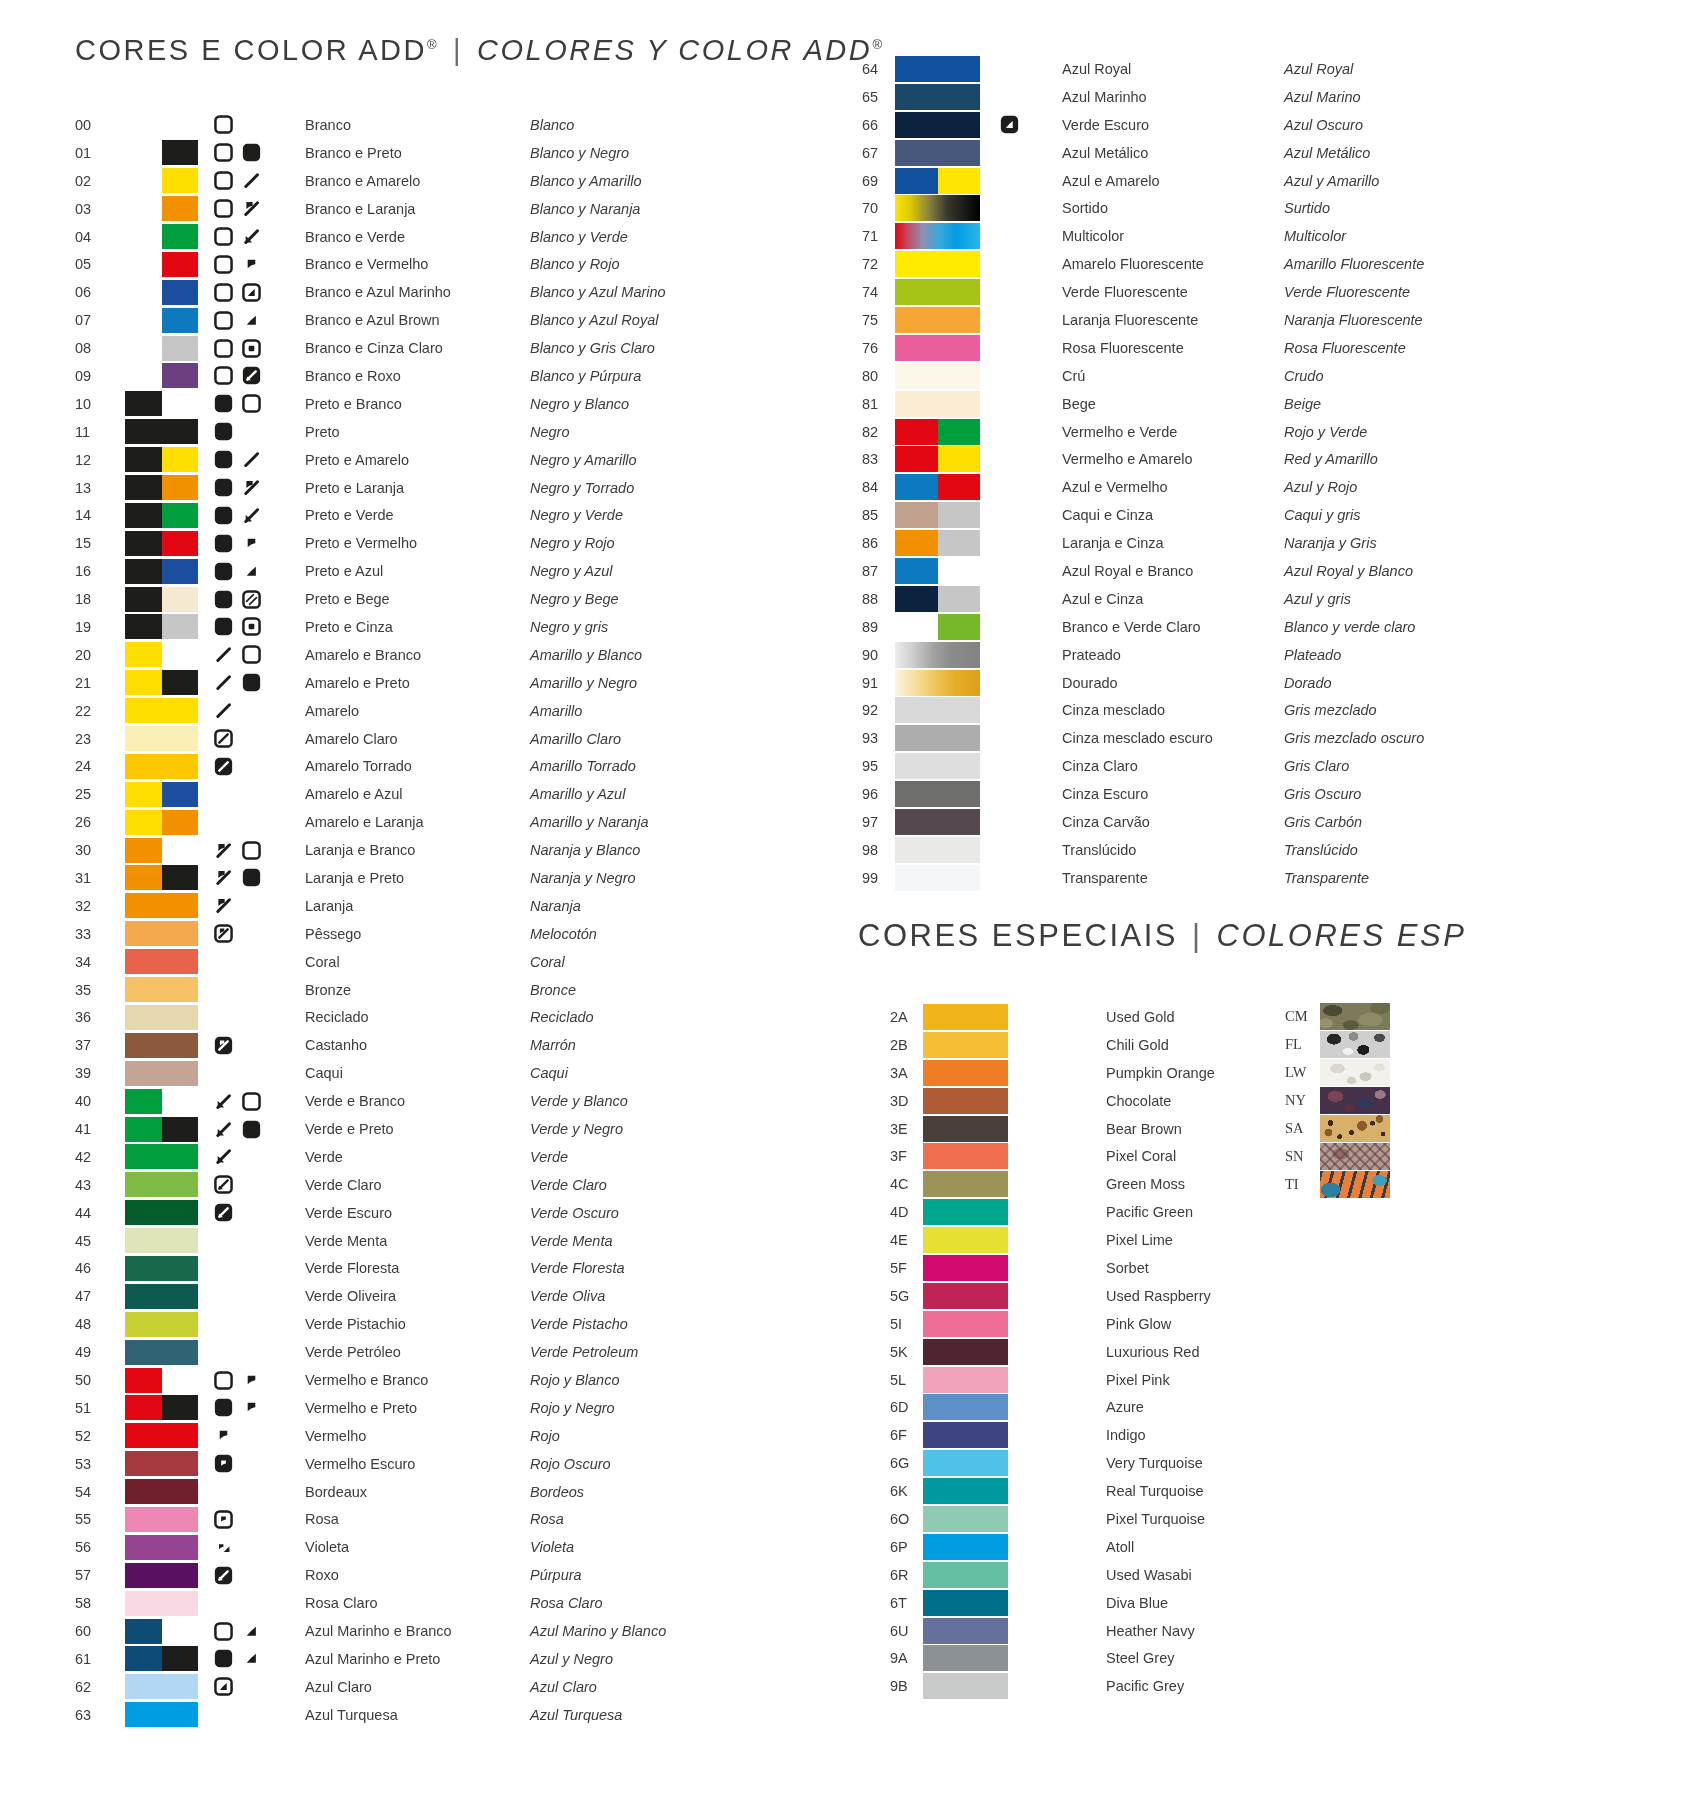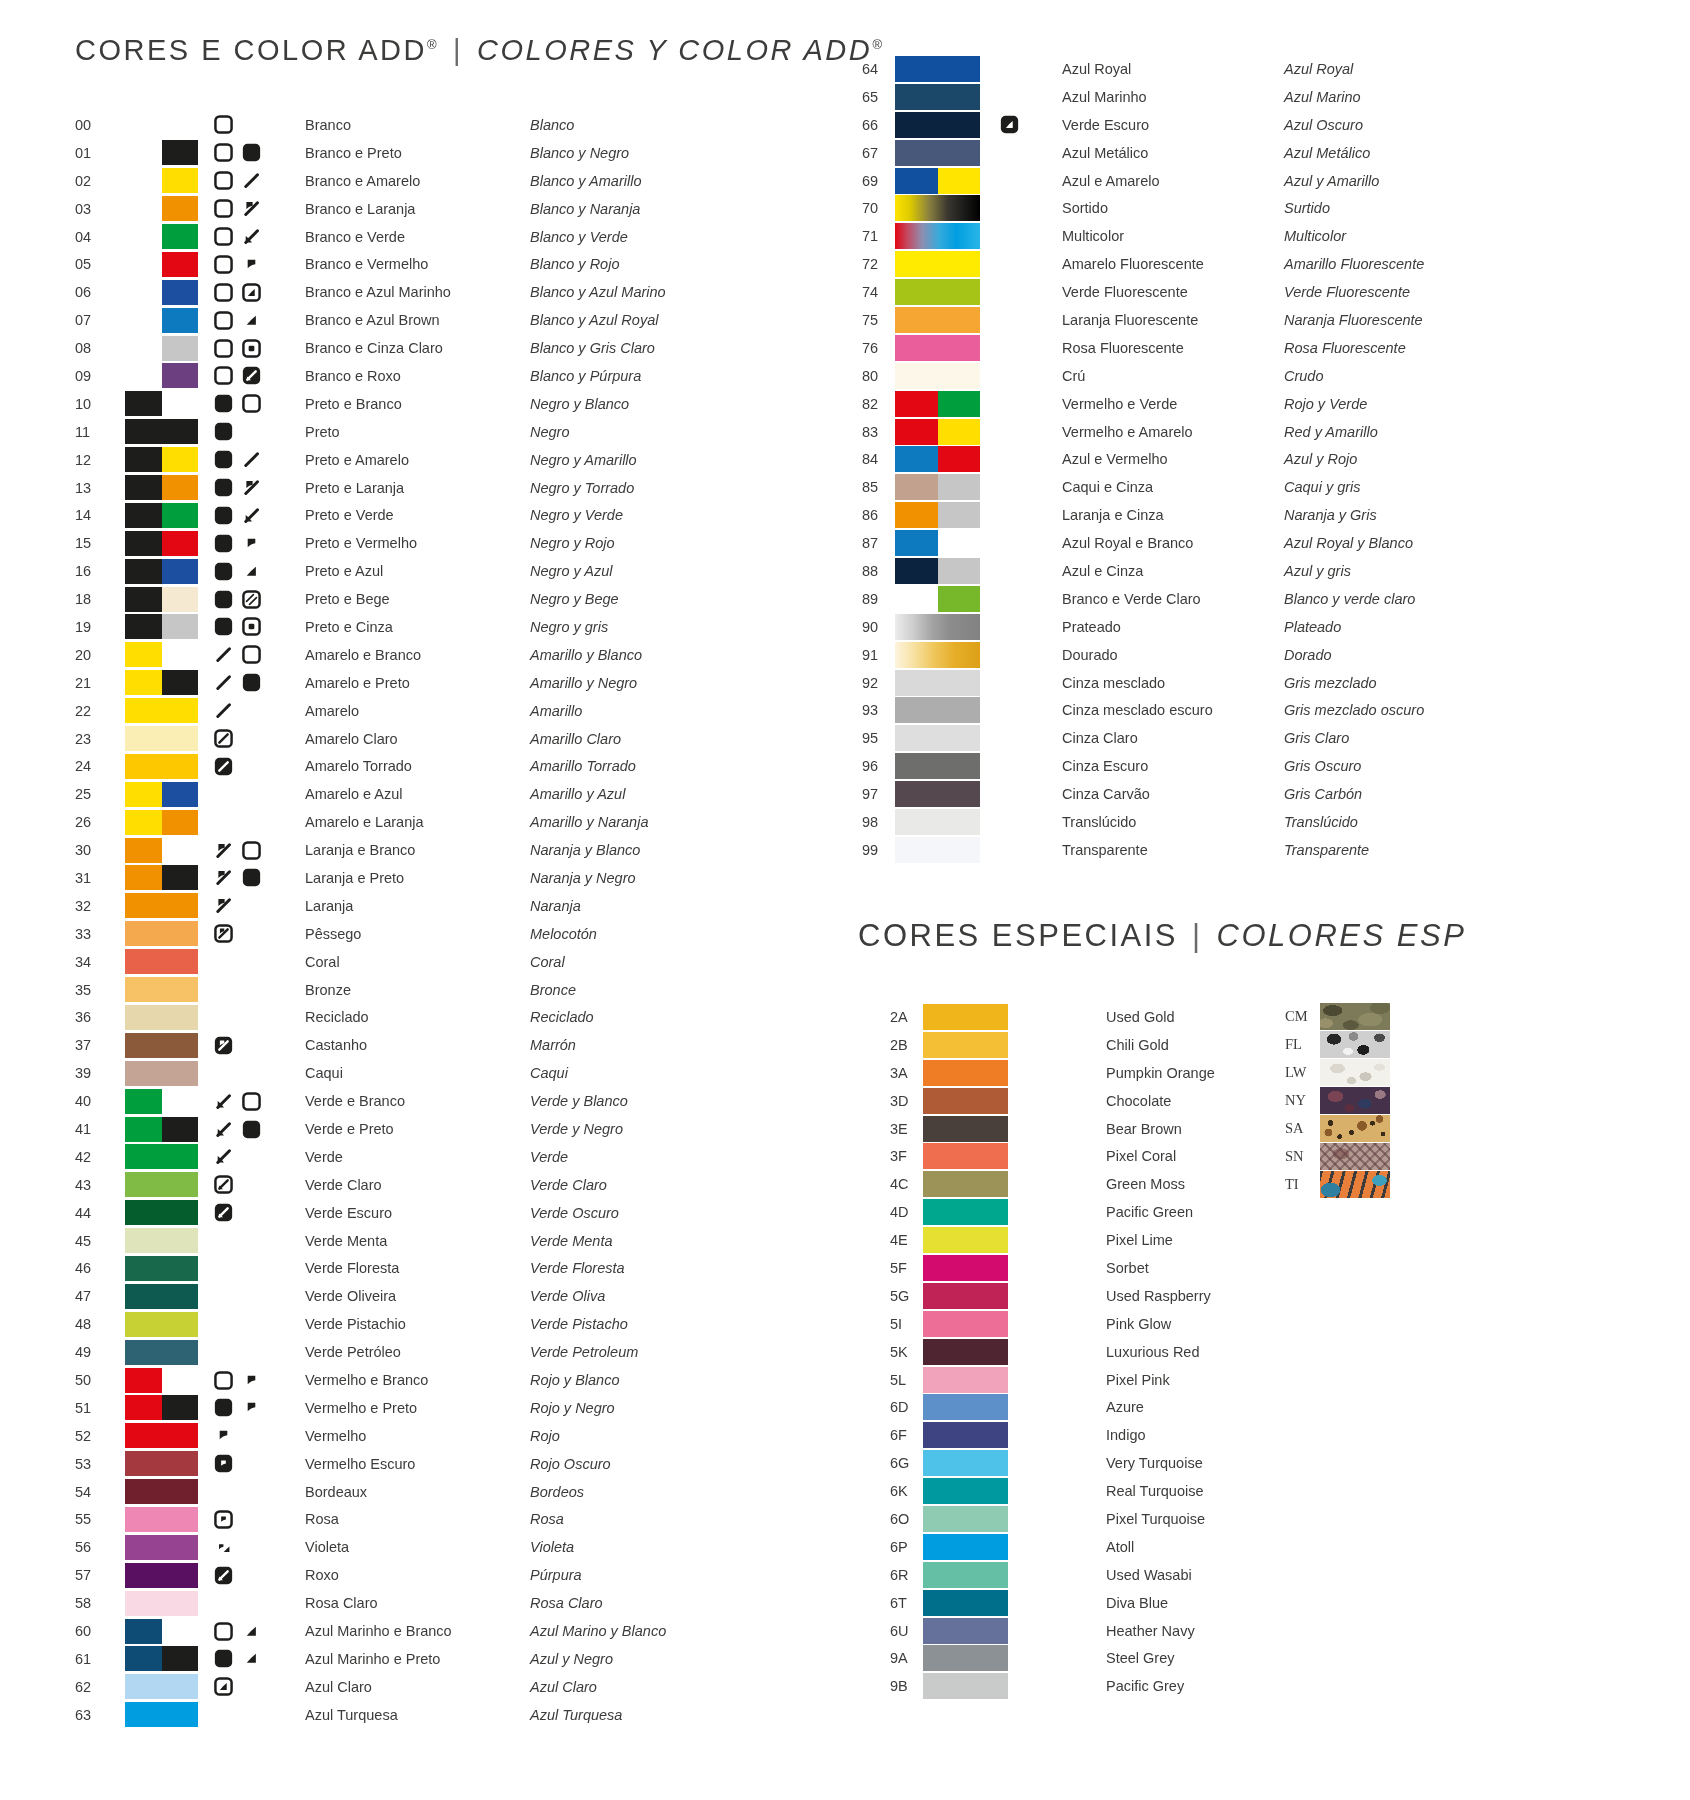--- a/index.html
+++ b/index.html
@@ -1279,20 +1279,31 @@
         <div class="swatch">
           <div class="cell" style="width: 85px; background: rgb(252, 247, 233);"></div>
         </div>
         <div class="icons">
           <span class="islot"></span>
         </div>
         <span class="pt">Crú</span>
         <span class="es">Crudo</span>
       </div>
       <div class="row">
+        <span class="code">81</span>
+        <div class="swatch">
+          <div class="cell" style="width: 85px; background: rgb(250, 237, 212);"></div>
+        </div>
+        <div class="icons">
+          <span class="islot"></span>
+        </div>
+        <span class="pt">Bege</span>
+        <span class="es">Beige</span>
+      </div>
+      <div class="row">
         <span class="code">82</span>
         <div class="swatch">
           <div class="cell" style="width: 42.5px; background: rgb(227, 6, 19);"></div>
           <div class="cell" style="width: 42.5px; background: rgb(0, 158, 61);"></div>
         </div>
         <div class="icons">
           <span class="islot"></span>
         </div>
         <span class="pt">Vermelho e Verde</span>
         <span class="es">Rojo y Verde</span>

